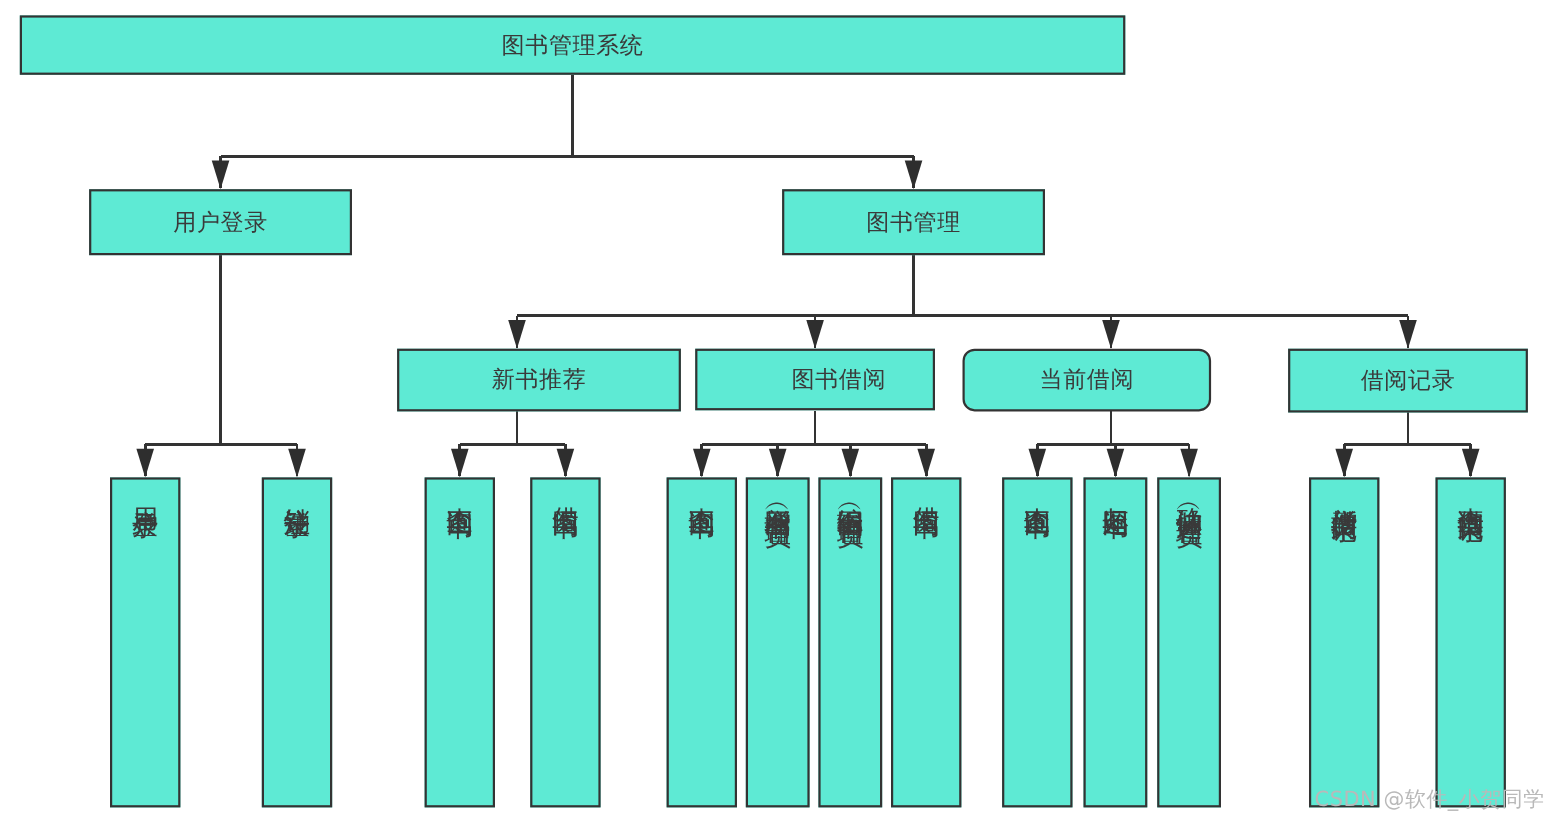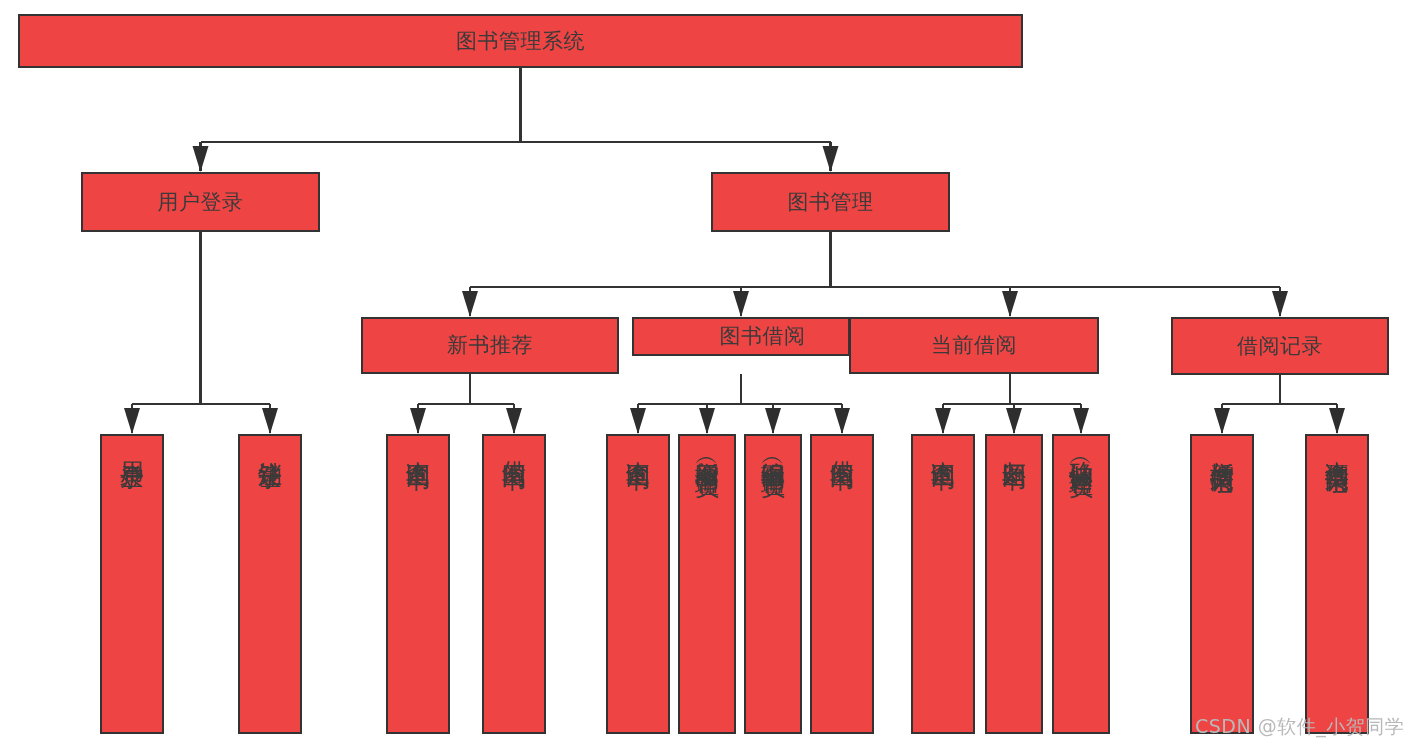--- a/index.html
+++ b/index.html
@@ -22,21 +22,21 @@
     position: absolute;
     left: 0;
     top: 0;
     width: 1405px;
     height: 747px;
     pointer-events: none;
   }
   .node {
     position: absolute;
     box-sizing: border-box;
-    background: #ef4444;
+    background: #5eead4;
     border: 2.5px solid #333333;
     display: flex;
     align-items: center;
     justify-content: center;
     color: #3a3a3a;
   }
   .node .lbl {
     display: block;
     text-align: center;
     line-height: 1.28;
@@ -139,25 +139,25 @@
   </div>
 
   <div class="node horiz" id="n-book_manage" style="left: 711px; top: 172px; width: 239px; height: 60px;">
     <span class="lbl">图书管理</span>
   </div>
 
   <div class="node horiz" id="n-new_book_rec" style="left: 361px; top: 317px; width: 258px; height: 57px;">
     <span class="lbl">新书推荐</span>
   </div>
 
-  <div class="node horiz" id="n-book_borrow" style="left: 632px; top: 317px; width: 218px; height: 39px; padding-left: 43px;">
+  <div class="node horiz" id="n-book_borrow" style="left: 632px; top: 317px; width: 218px; height: 56px; padding-left: 43px;">
     <span class="lbl">图书借阅</span>
   </div>
 
-  <div class="node horiz" id="n-current_borrow" style="left: 849px; top: 317px; width: 250px; height: 57px;">
+  <div class="node horiz" id="n-current_borrow" style="left: 875px; top: 317px; width: 226px; height: 57px; border-radius: 11px;">
     <span class="lbl">当前借阅</span>
   </div>
 
   <div class="node horiz" id="n-borrow_record" style="left: 1171px; top: 317px; width: 218px; height: 58px;">
     <span class="lbl">借阅记录</span>
   </div>
 
   <div class="node vert" id="n-leaf_user_login" style="left: 100px; top: 434px; width: 64px; height: 300px;">
     <span class="lbl">用户登录</span>
   </div>

